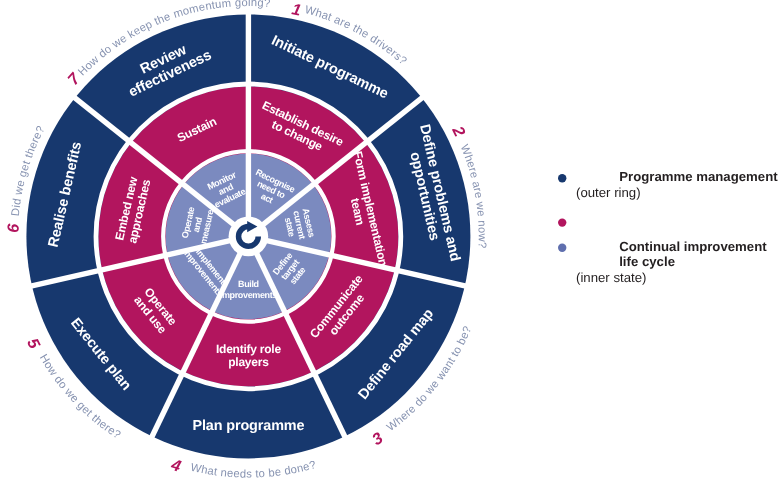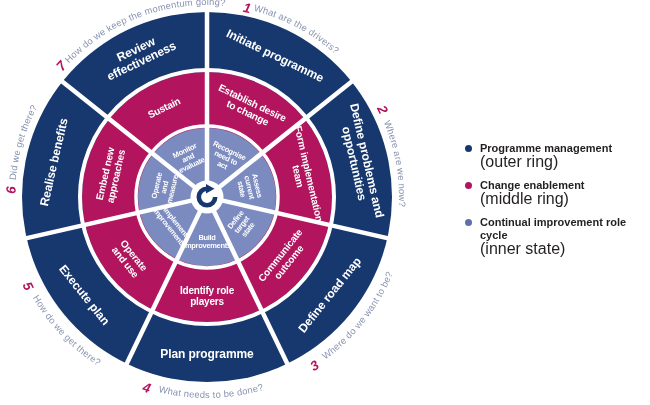--- a/index.html
+++ b/index.html
@@ -13,22 +13,22 @@
   .lbl-inner{font-size:7.5px;letter-spacing:-0.3px;}
   .qtext{fill:#8793b1;font-size:9.4px;letter-spacing:0.2px;}
   .qnum{fill:#b2155e;font-size:13.5px;font-weight:bold;font-style:italic;text-anchor:middle;}
   
   .legend{position:absolute;left:465px;top:142px;color:#231f20;}
   .legend-item{display:flex;align-items:flex-start;margin-bottom:11px;}
   .bullet{width:7px;height:7px;border-radius:50%;flex:0 0 7px;margin:3px 8px 0 0;}
   .b0{background:#17386e;}
   .b1{background:#b2155e;}
   .b2{background:#5f6fae;}
-  .l1{font-size:11px;font-weight:bold;line-height:13px;}
-  .l2{font-size:16px;line-height:13px;}
+  .l1{font-size:11px;font-weight:bold;line-height:13px;margin-left:36px;}
+  .l2{font-size:11px;line-height:13px;}
 </style>
 </head>
 <body>
 
 <div class="stage">
 <svg width="650" height="405" viewBox="0 0 650 405" xmlns="http://www.w3.org/2000/svg">
   <defs>
     <path id="qp1" d="M 253.5 10.7 A 192 192 0 0 1 358.3 78.8"></path>
     <path id="qp2" d="M 383.7 122.0 A 192 192 0 0 1 395.5 233.6"></path>
     <path id="qp3" d="M 325.2 359.6 A 201 201 0 0 0 399.2 255.8"></path>
@@ -115,26 +115,22 @@
 <div class="legend">
   <div class="legend-item">
     <span class="bullet b0"></span>
     <div>
       <div class="l1">Programme management</div>
       <div class="l2">(outer ring)</div>
     </div>
   </div>
   <div class="legend-item">
     <span class="bullet b1"></span>
-    <div>
-      <div class="l1">Change enablement</div>
-      <div class="l2">(middle ring)</div>
-    </div>
   </div>
   <div class="legend-item">
     <span class="bullet b2"></span>
     <div>
-      <div class="l1">Continual improvement role cycle</div>
+      <div class="l1">Continual improvement life cycle</div>
       <div class="l2">(inner state)</div>
     </div>
   </div>
 </div>
 </div>
 
 </body></html>

